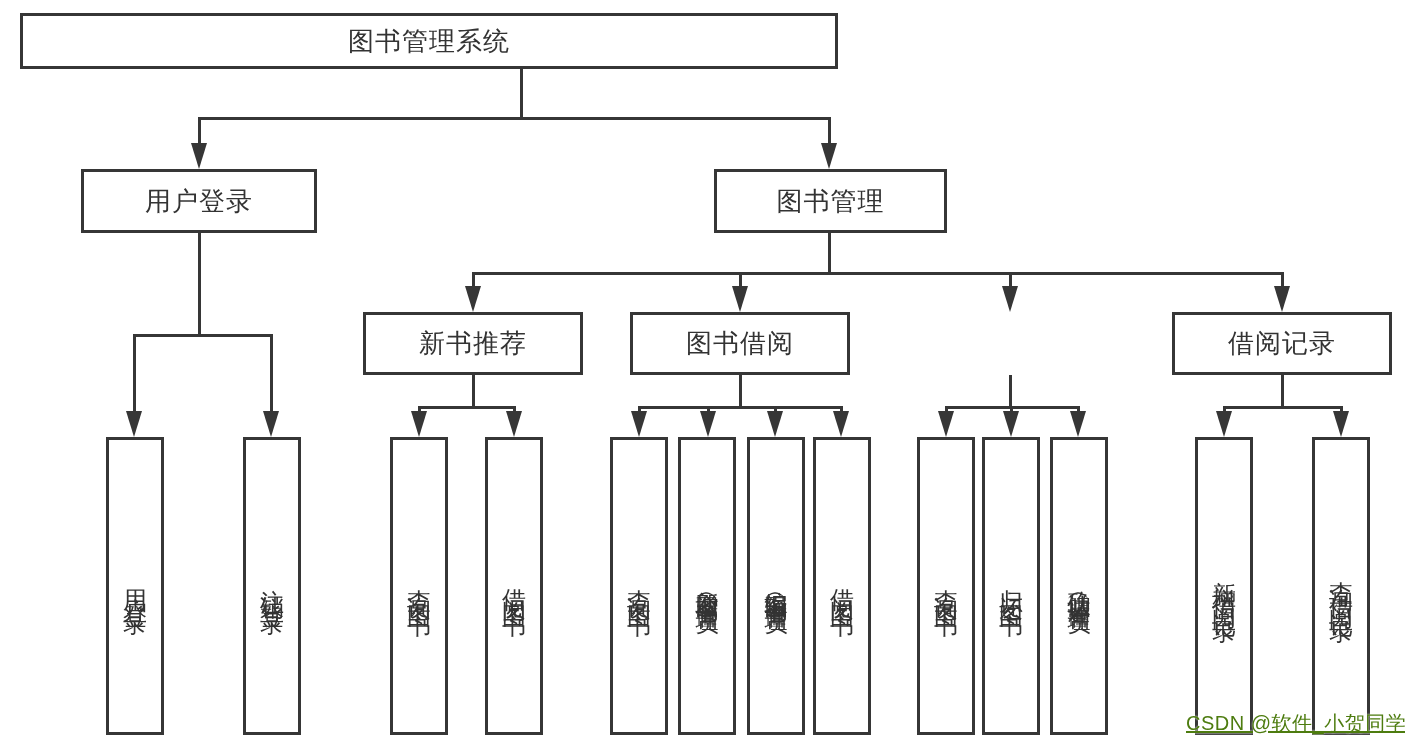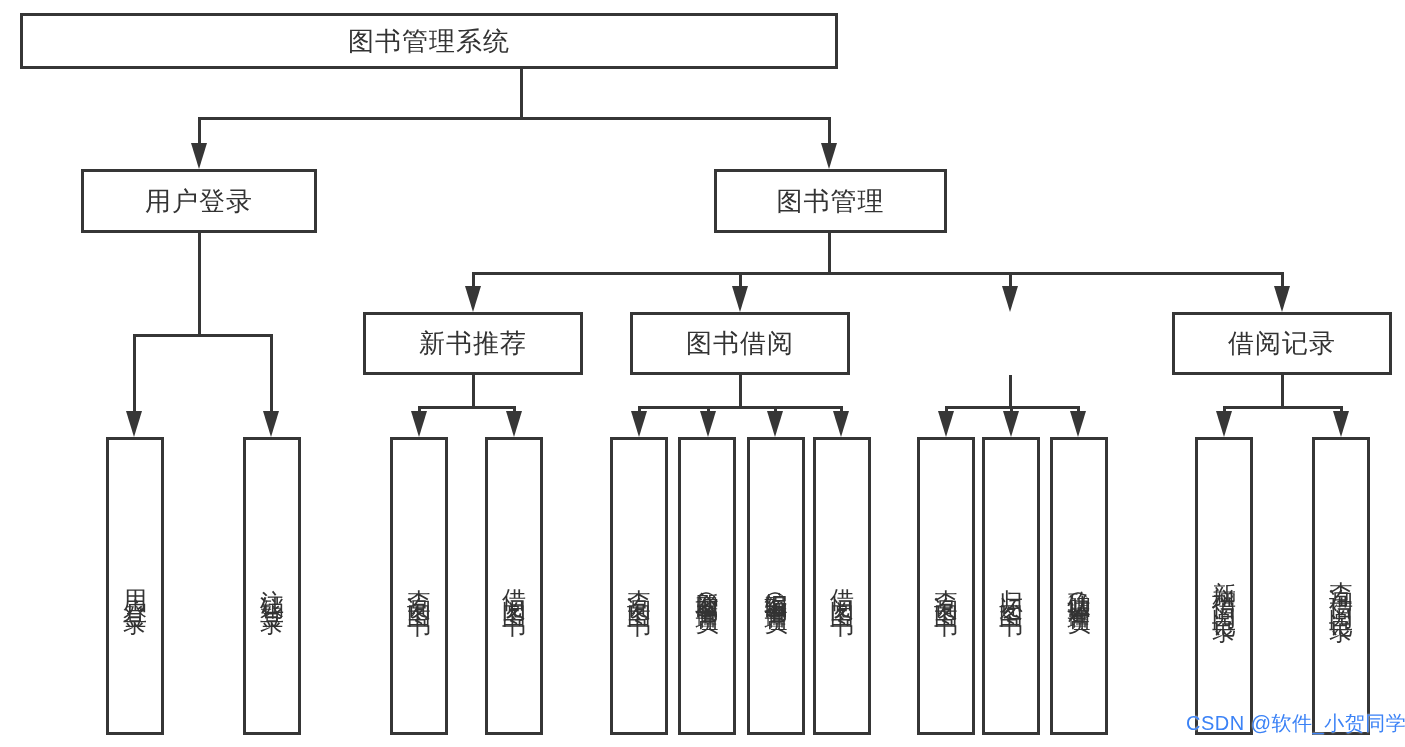--- a/index.html
+++ b/index.html
@@ -24,22 +24,23 @@
   .vtext.tight{letter-spacing:3px;font-size:23px;}
   .hline{position:absolute;height:3px;background:#363636;}
   .vline{position:absolute;width:3px;background:#363636;}
   .arrow{
     position:absolute;width:0;height:0;
     border-left:8px solid transparent;border-right:8px solid transparent;
     border-top:26px solid #363636;
   }
   .watermark{
     position:absolute;left:1186px;top:710px;z-index:5;
-    font-size:20px;color:#3b82f6;letter-spacing:0.5px;white-space:nowrap;
+    font-size:20px;color:#4d7c0f;letter-spacing:0.5px;white-space:nowrap;
     text-shadow:0 0 2px #ffffff;
+    text-decoration:underline;
   }
 </style>
 </head>
 <body>
 
 <div class="stage">
 
   <div class="hbox" style="left:20px;top:13px;width:818px;height:56px">
     <span>图书管理系统</span>
   </div>

